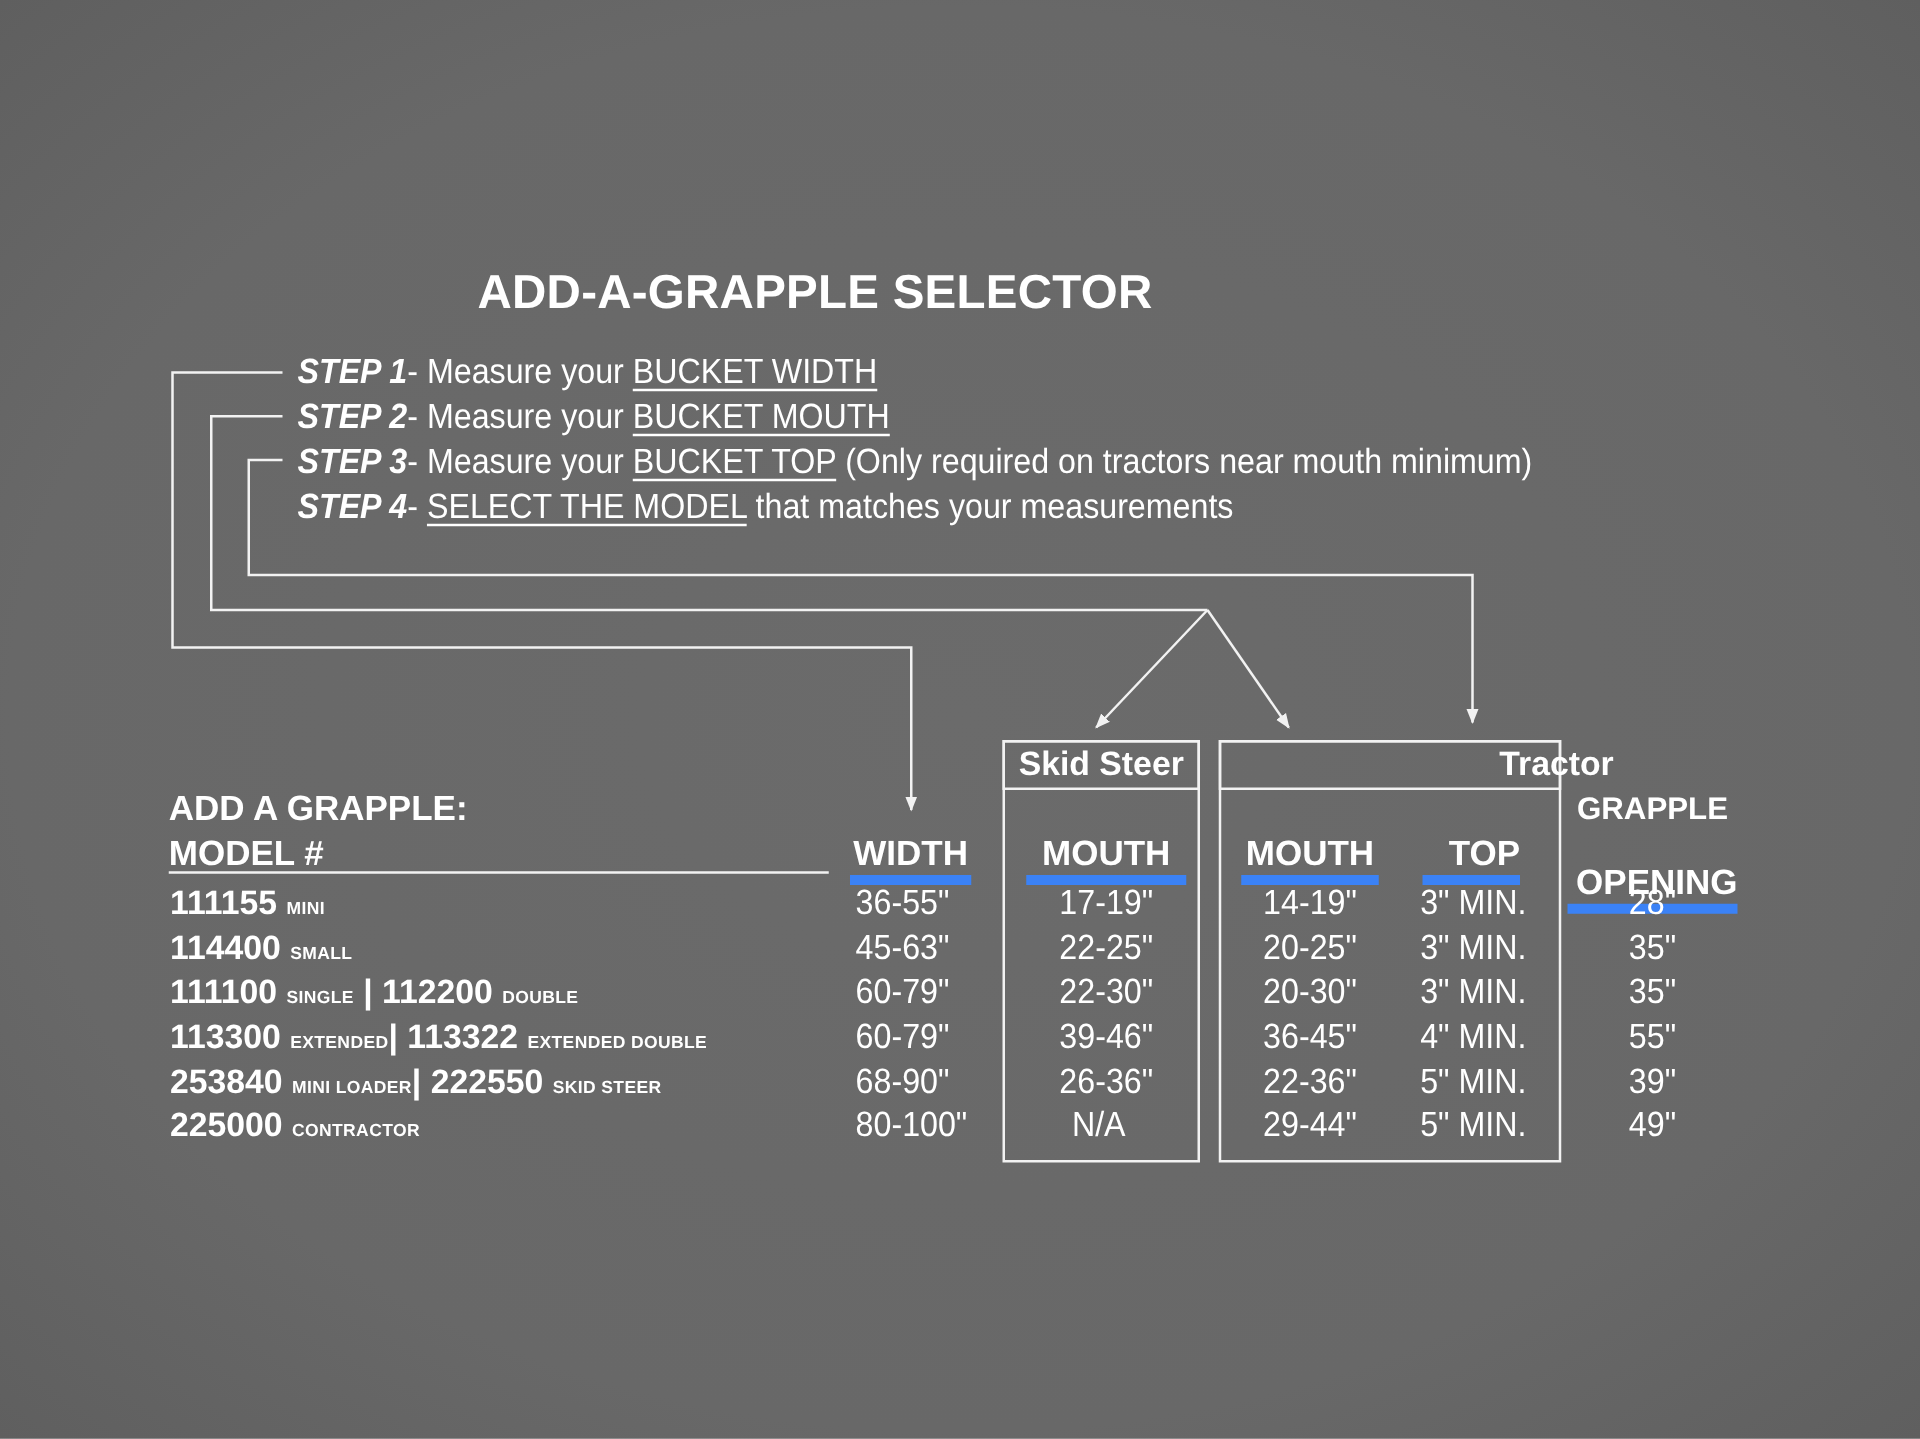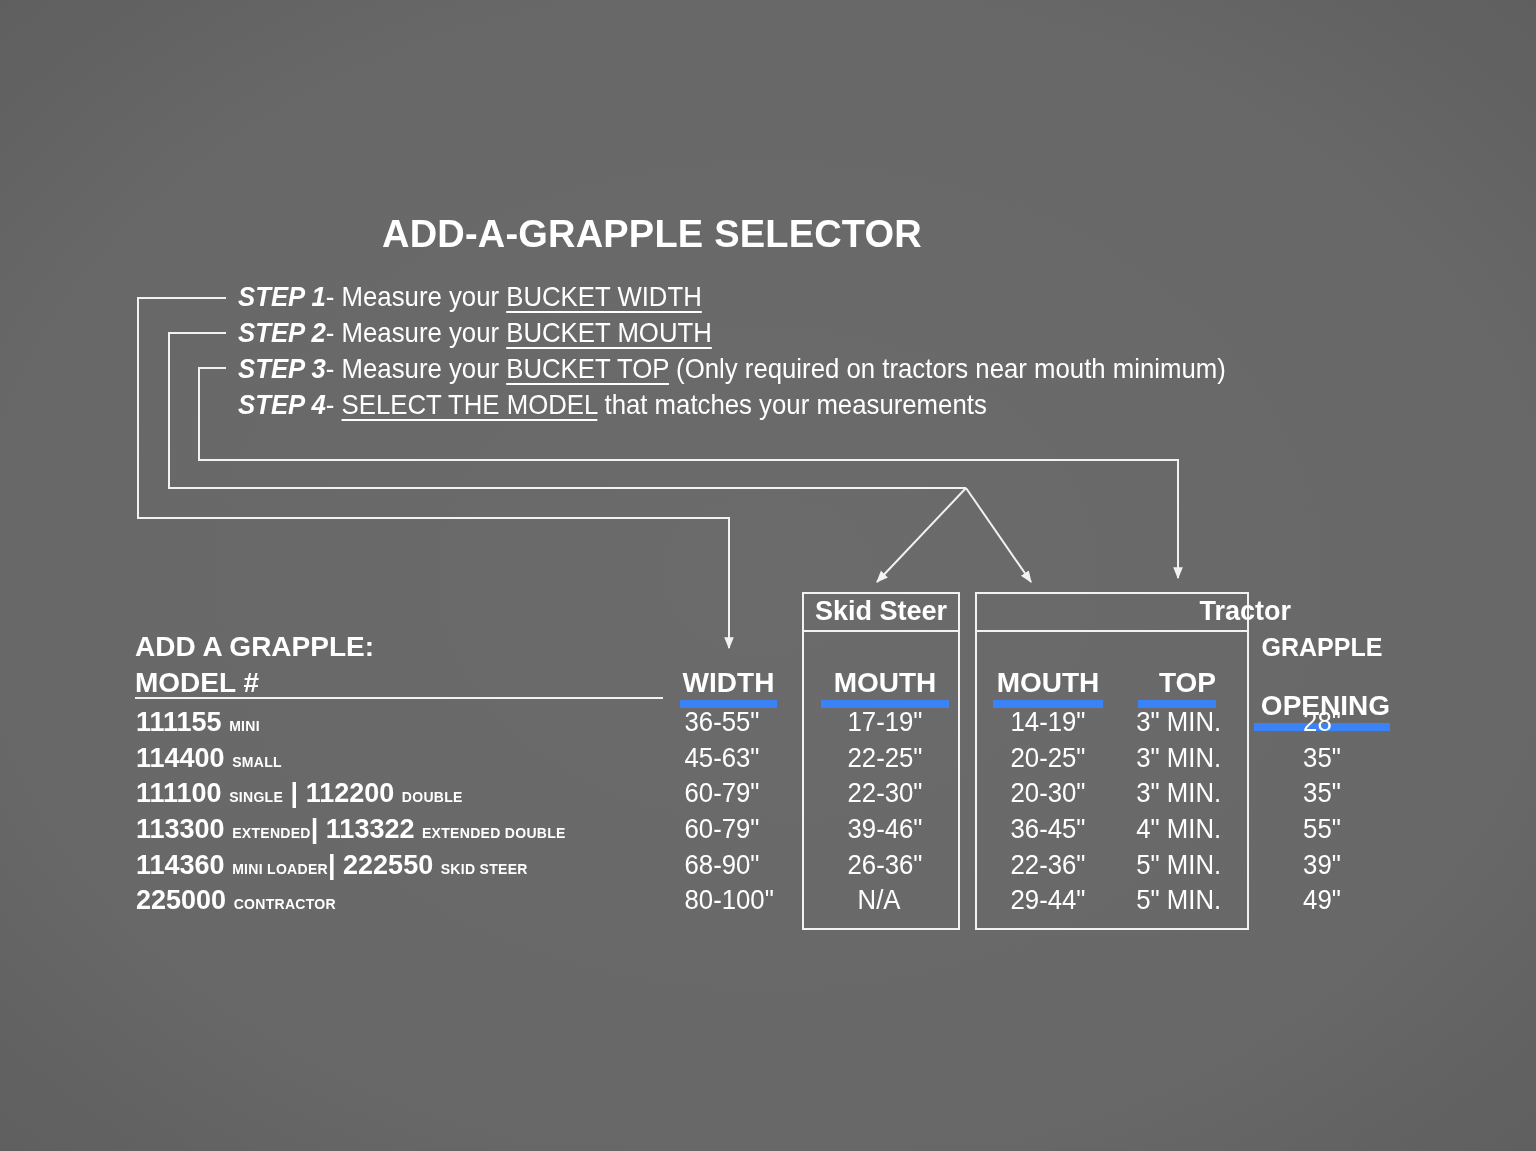--- a/index.html
+++ b/index.html
@@ -90,21 +90,21 @@
 
   <div class="abs model" style="top:778px;text-align:right;">
     <span>111100</span> <span class="sm">SINGLE</span> <span>|</span> <span>112200</span> <span class="sm">DOUBLE</span>
   </div>
 
   <div class="abs model" style="top:814px;">
     <span>113300</span> <span class="sm">EXTENDED</span><span>|</span> <span>113322</span> <span class="sm">EXTENDED DOUBLE</span>
   </div>
 
   <div class="abs model" style="top:850px;">
-    <span>114360</span> <span class="sm">MINI LOADER</span><span>|</span> <span>222550</span> <span class="sm">SKID STEER</span>
+    <span>253840</span> <span class="sm">MINI LOADER</span><span>|</span> <span>222550</span> <span class="sm">SKID STEER</span>
   </div>
 
   <div class="abs model" style="top:885px;">
     <span>225000</span> <span class="sm">CONTRACTOR</span>
   </div>
 
   <div class="abs cell" style="left:680px; top:706px; width:112px; text-align:left;">36-55"</div>
   <div class="abs cell" style="left:680px; top:742px; width:112px; text-align:left;">45-63"</div>
   <div class="abs cell" style="left:680px; top:777px; width:112px; text-align:left;">60-79"</div>
   <div class="abs cell" style="left:680px; top:813px; width:112px; text-align:left;">60-79"</div>

